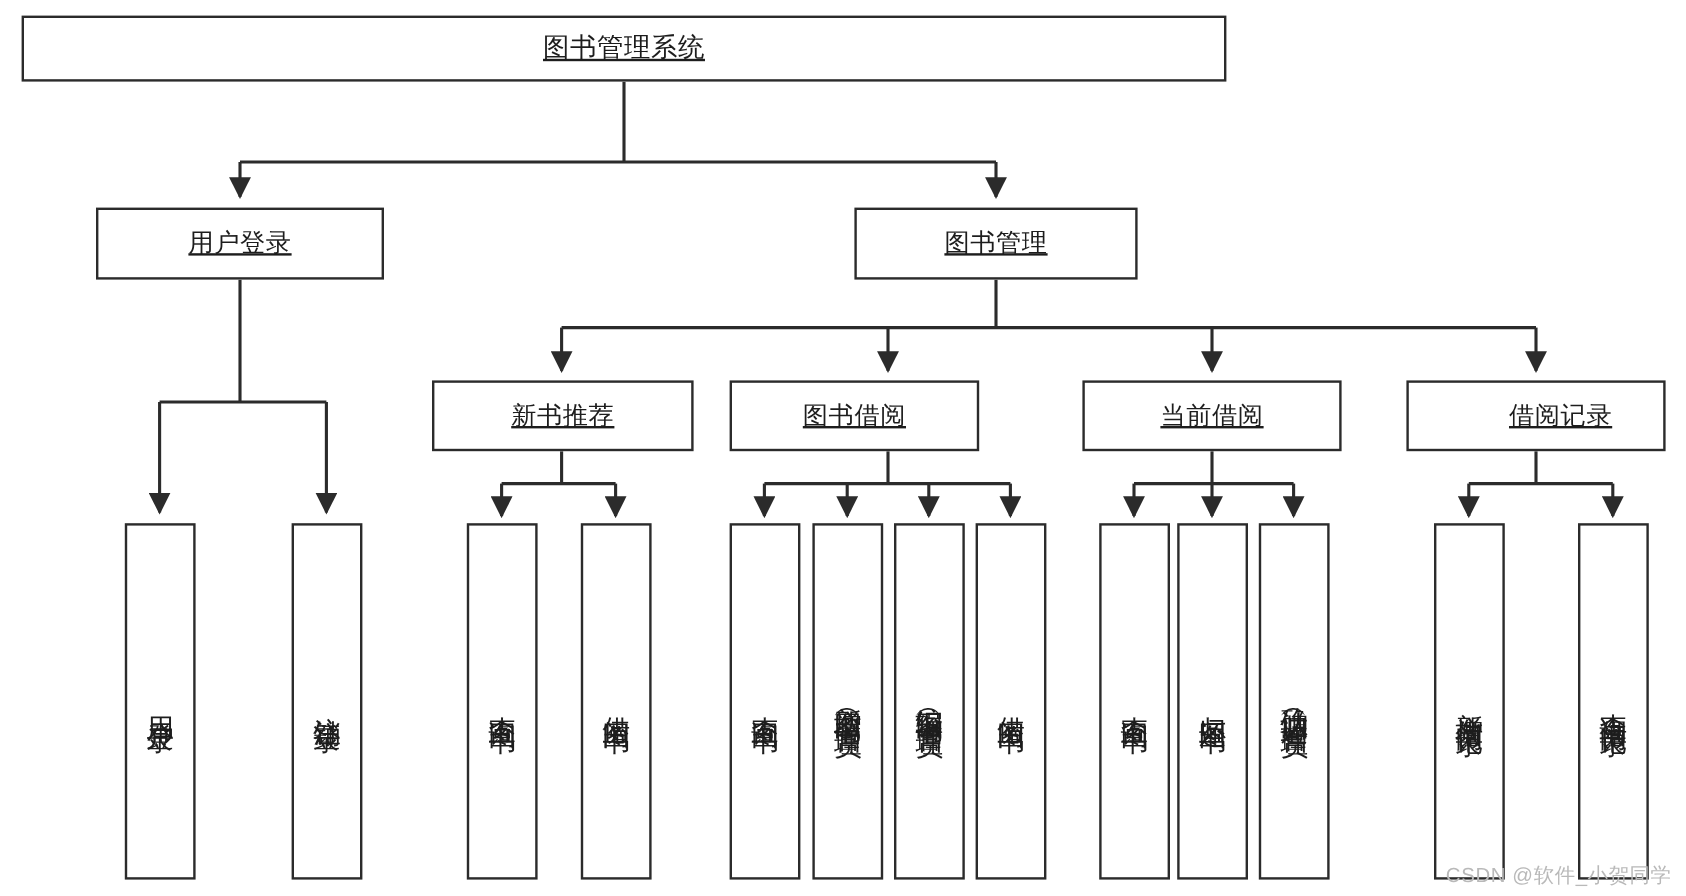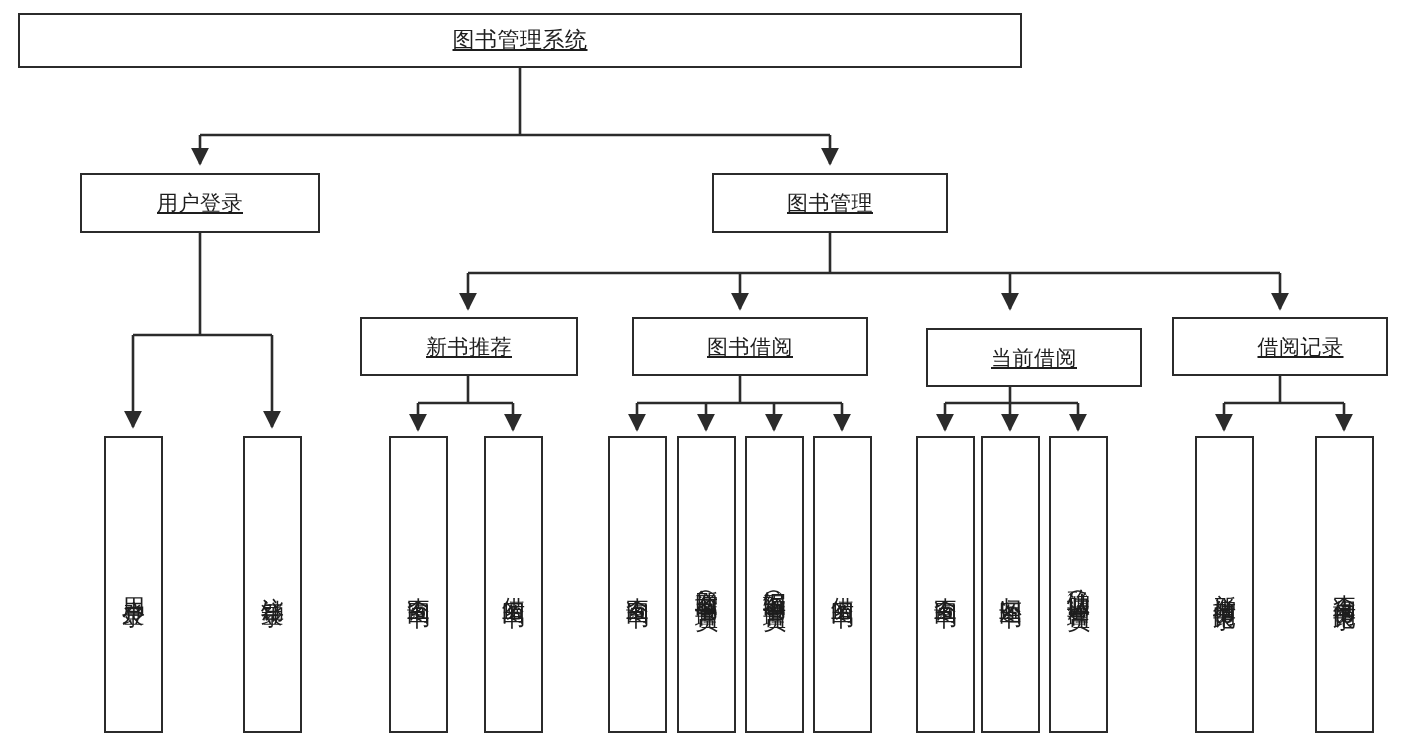--- a/index.html
+++ b/index.html
@@ -132,24 +132,24 @@
   <div class="node horiz" style="left:80px; top:173px; width:240px; height:60px;">
     <span class="lbl">用户登录</span>
   </div>
   <div class="node horiz" style="left:360px; top:317px; width:218px; height:59px;">
     <span class="lbl">新书推荐</span>
   </div>
 
   <div class="node horiz" style="left:712px; top:173px; width:236px; height:60px;">
     <span class="lbl">图书管理</span>
   </div>
-  <div class="node horiz" style="left:632px; top:317px; width:236px; height:59px;">
+  <div class="node horiz" style="left:608px; top:317px; width:208px; height:59px;">
     <span class="lbl">图书借阅</span>
   </div>
-  <div class="node horiz" style="left:902px; top:328px; width:216px; height:59px;margin-left:24px;">
+  <div class="node horiz" style="left:902px; top:317px; width:216px; height:59px;">
     <span class="lbl">当前借阅</span>
   </div>
   <div class="node horiz" style="left:1172px; top:317px; width:216px; height:59px;padding-left:41px;">
     <span class="lbl">借阅记录</span>
   </div>
 
   <div class="node vert" style="left:104px; top:436px; width:59px; height:297px;">
     <span class="lbl">用户登录</span>
   </div>
   <div class="node vert" style="left:243px; top:436px; width:59px; height:297px;">
@@ -186,14 +186,15 @@
     <span class="lbl">确认归还（管理员）</span>
   </div>
 
   <div class="node vert" style="left:1195px; top:436px; width:59px; height:297px;">
     <span class="lbl">新增借阅记录</span>
   </div>
   <div class="node vert" style="left:1315px; top:436px; width:59px; height:297px;">
     <span class="lbl">查询借阅记录</span>
   </div>
 
+  <div class="watermark">CSDN @软件_小贺同学</div>
 
 </div>
 
 </body></html>

